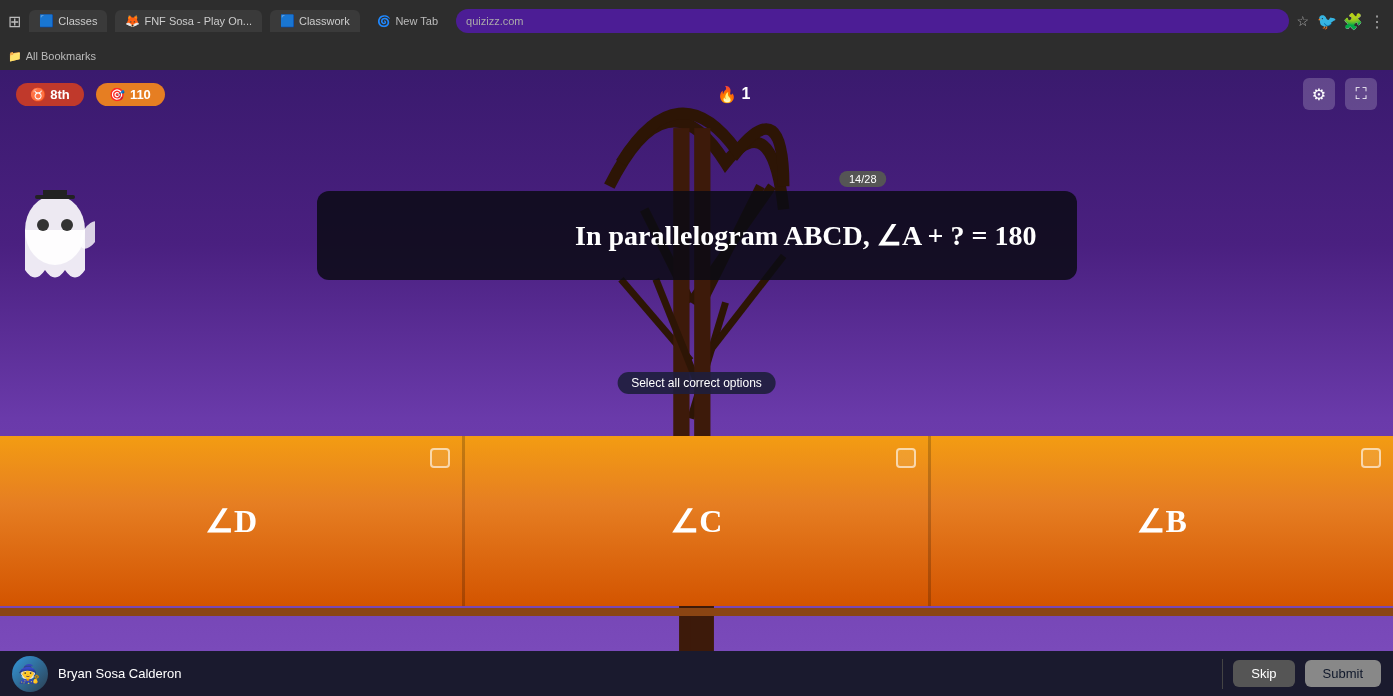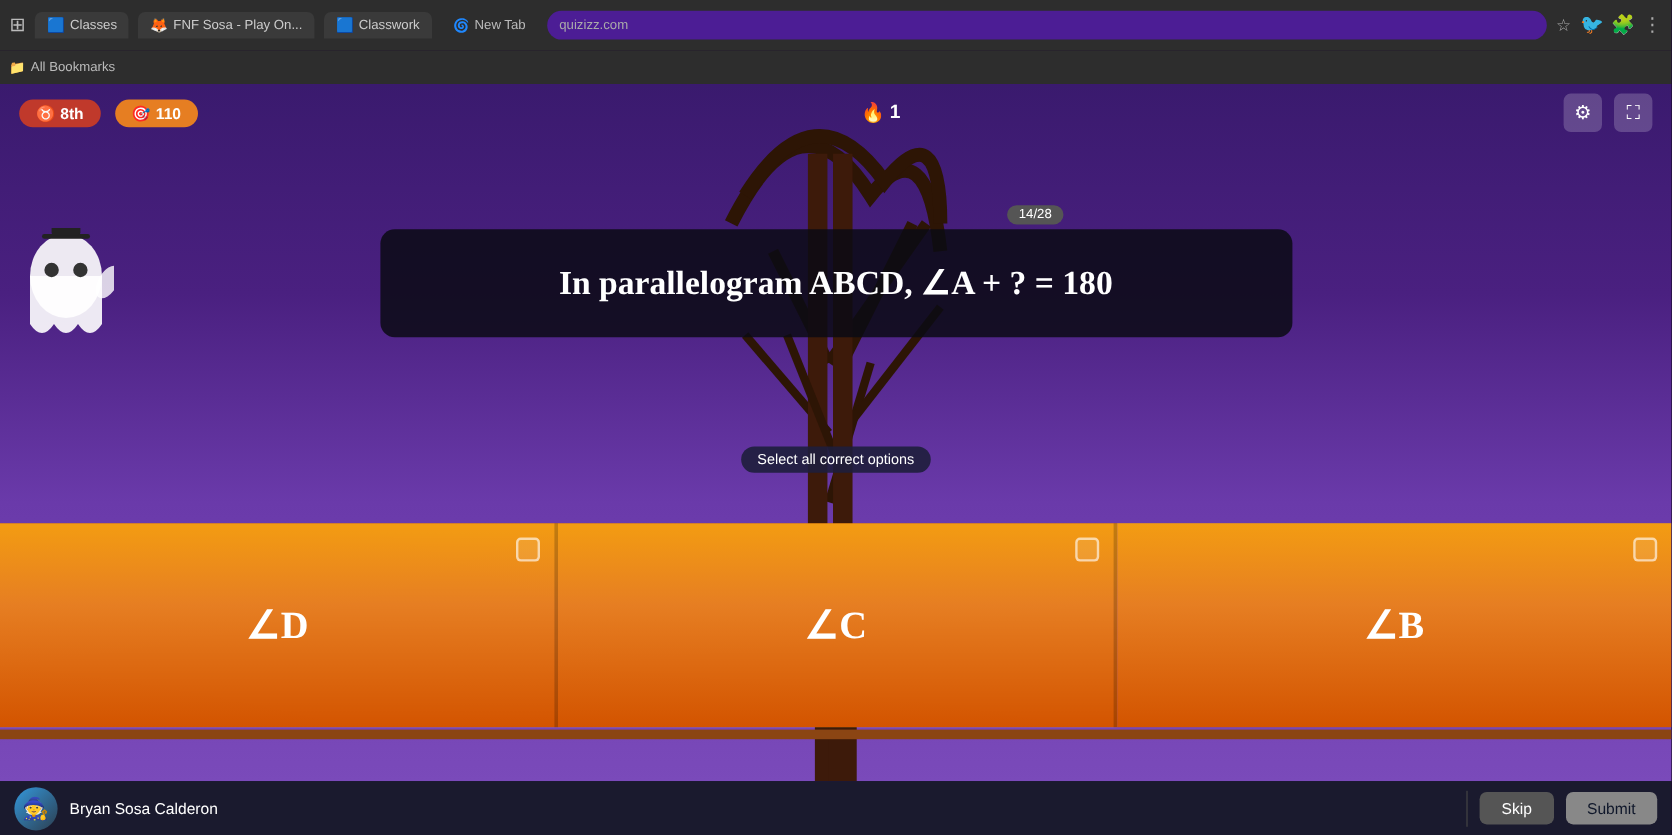--- a/index.html
+++ b/index.html
@@ -205,21 +205,21 @@
       margin-left: 50%;
       transform: translateX(-50%);
       margin-bottom: -1px;
       position: relative;
       z-index: 2;
     }
     .question-box {
       background: rgba(10, 10, 20, 0.85);
       border-radius: 12px;
       padding: 28px 40px;
-      text-align: center;
+      text-align: right;
     }
     .question-text {
       color: white;
       font-size: 28px;
       font-weight: bold;
       font-family: Georgia, serif;
     }
 
     
     .select-all-label {

